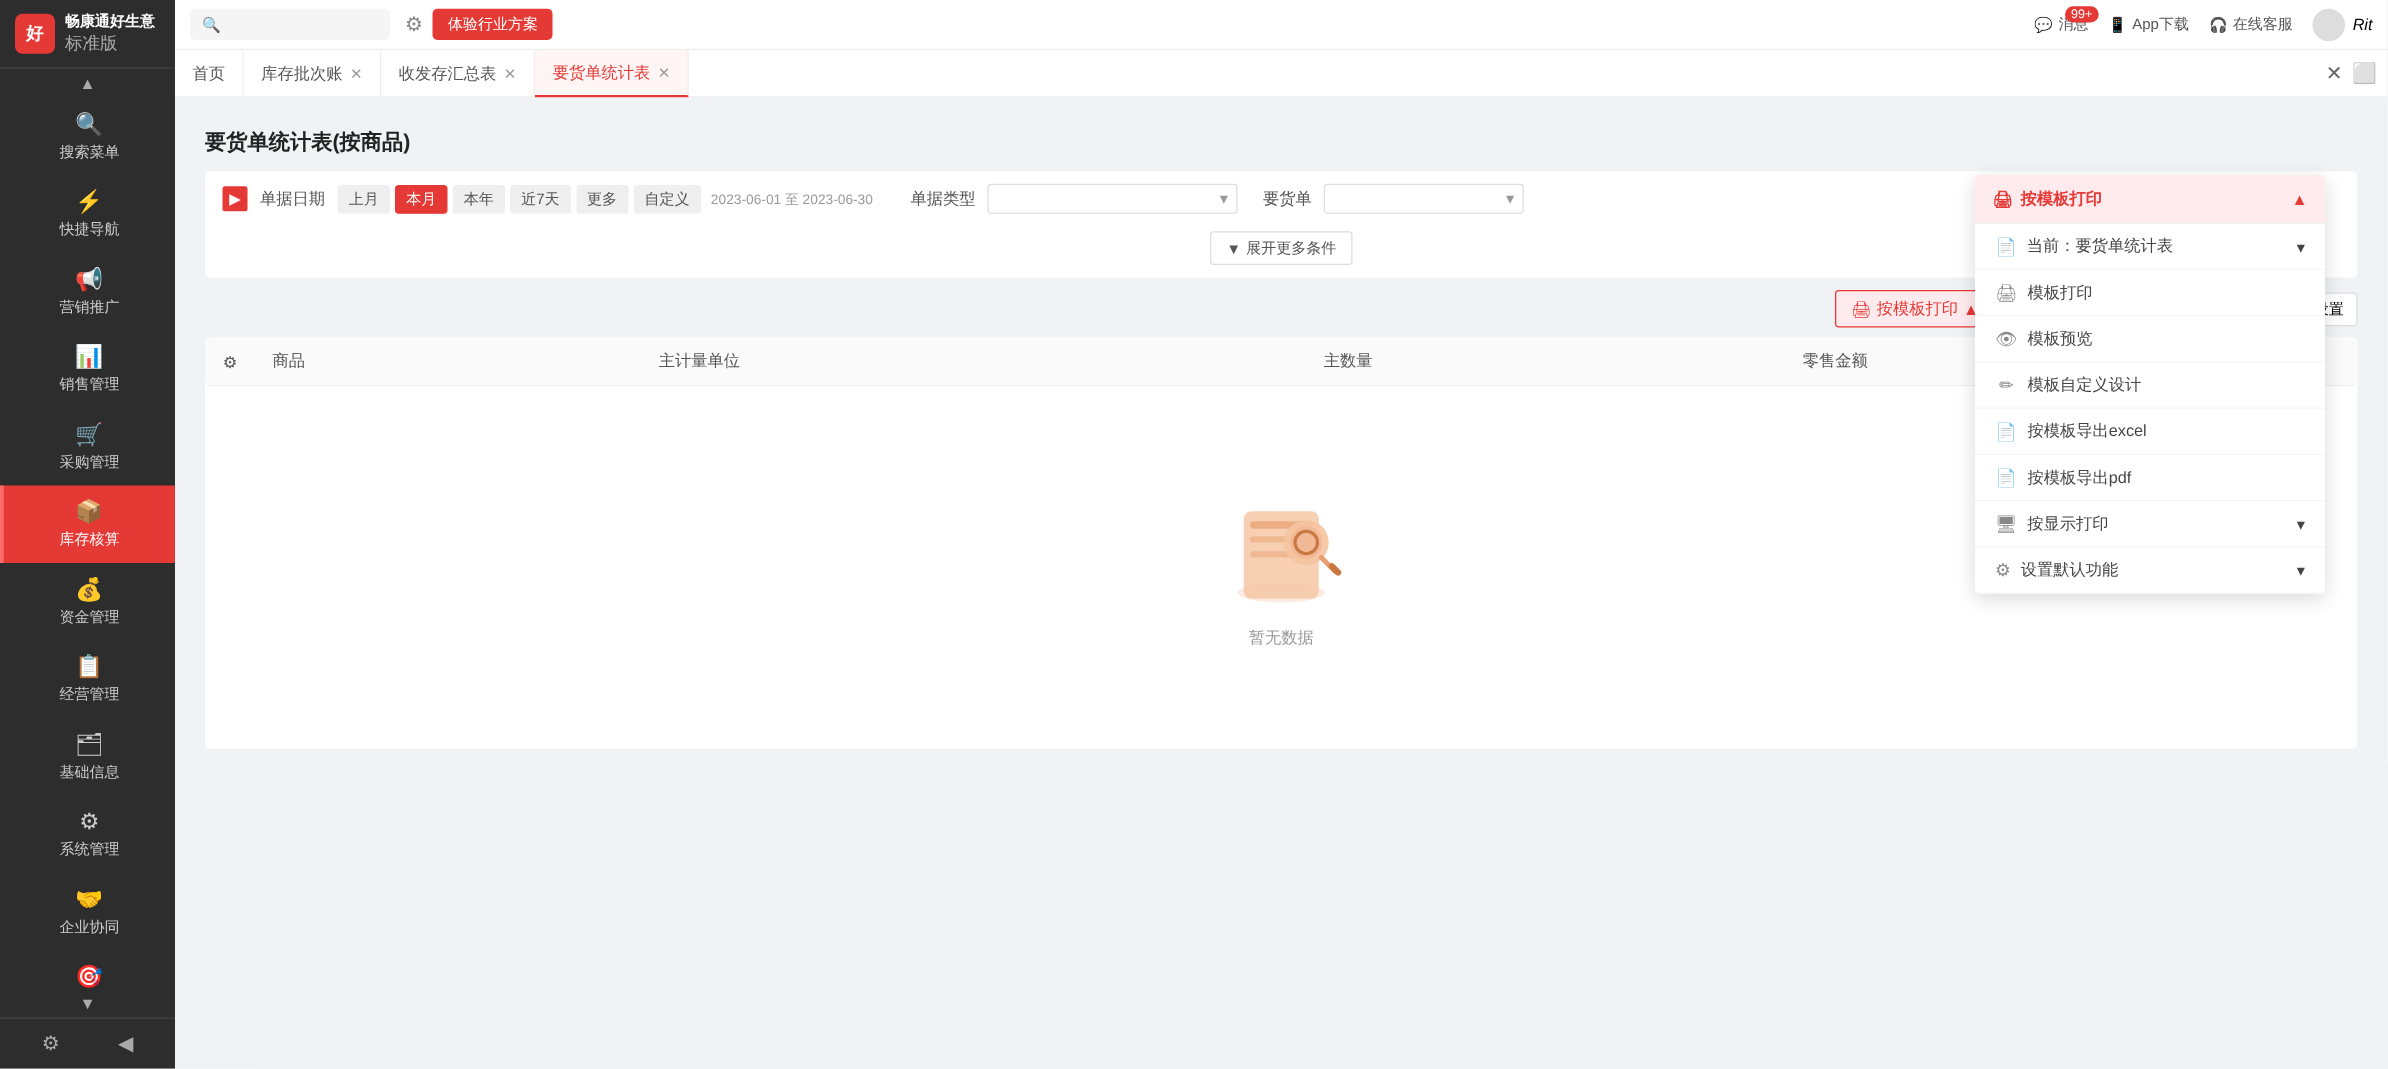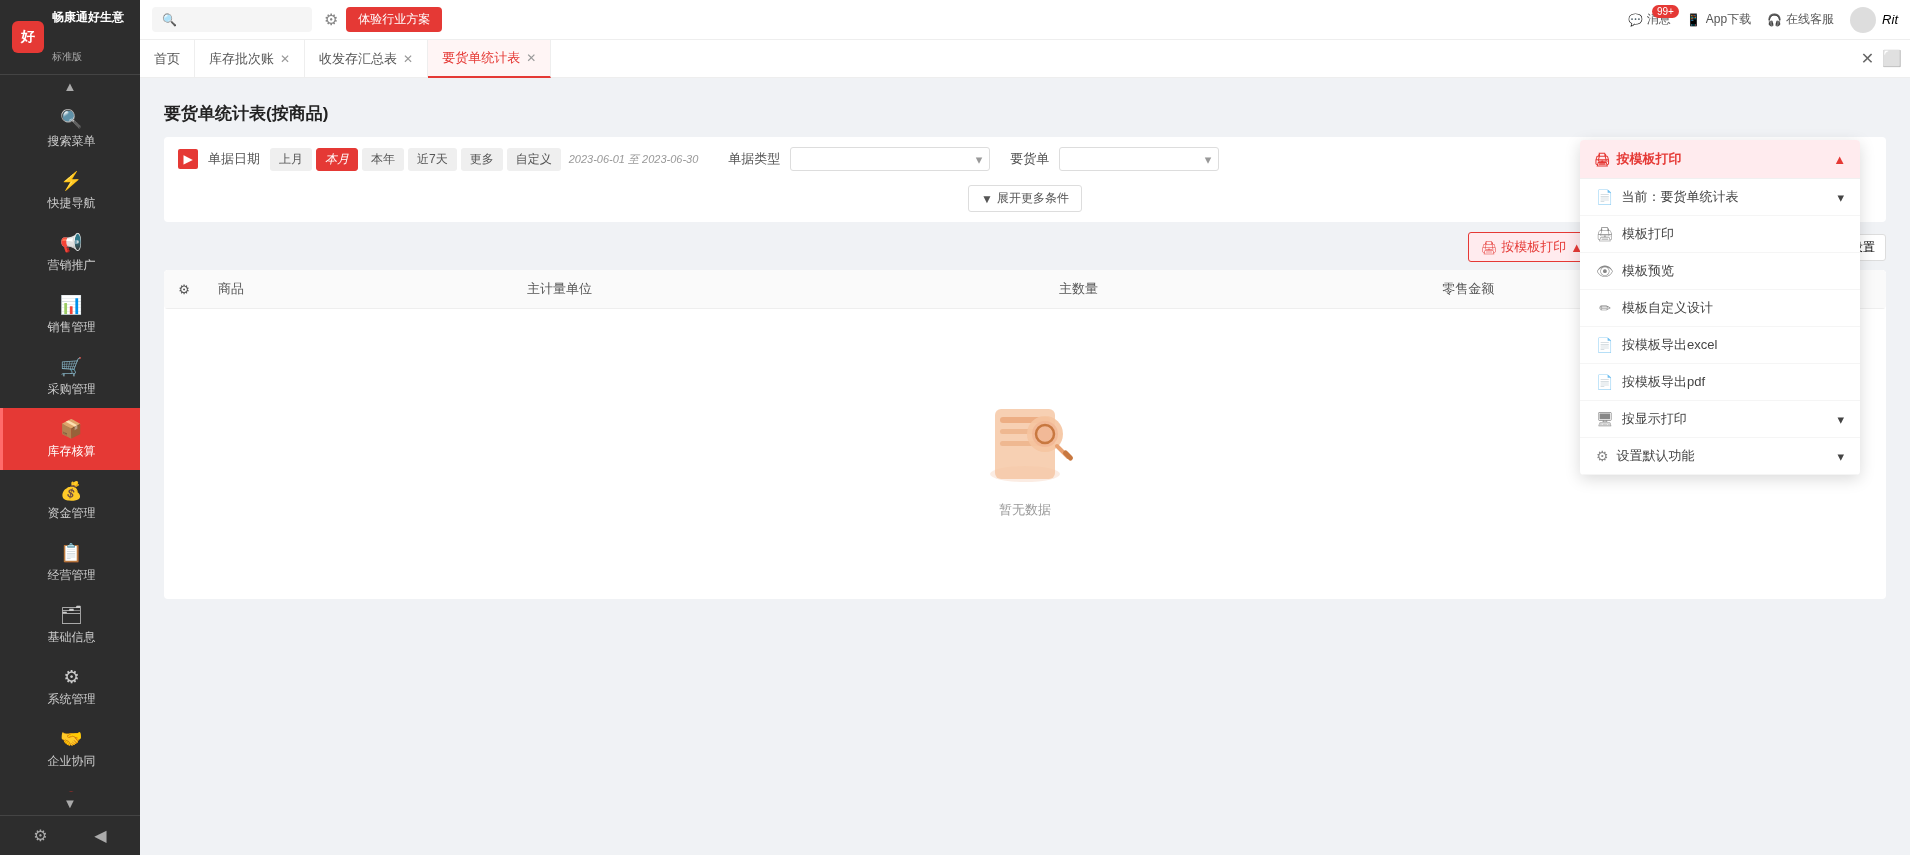--- a/index.html
+++ b/index.html
@@ -23,21 +23,21 @@
     }
     .sidebar-logo-icon {
       width: 32px; height: 32px;
       background: #e53935;
       border-radius: 6px;
       display: flex; align-items: center; justify-content: center;
       color: white; font-size: 14px; font-weight: bold;
       margin-right: 8px; flex-shrink: 0;
     }
     .sidebar-logo-text { font-size: 12px; color: #fff; line-height: 1.3; font-weight: bold; }
-    .sidebar-logo-sub { font-size: 10px; color: #aaa; margin-top: 24px; }
+    .sidebar-logo-sub { font-size: 14px; color: #aaa; }
     .sidebar-nav { flex: 1; overflow-y: auto; }
     .sidebar-item {
       display: flex; flex-direction: column; align-items: center;
       padding: 10px 4px; cursor: pointer; color: #ccc; font-size: 12px;
       border-left: 3px solid transparent;
     }
     .sidebar-item.active { background: #e53935; color: #fff; border-left-color: #ff6b6b; }
     .sidebar-item-icon { font-size: 18px; margin-bottom: 3px; }
     .sidebar-bottom {
       display: flex; align-items: center; justify-content: space-around;
@@ -113,22 +113,22 @@
     .expand-arrow {
       width: 20px; height: 20px; background: #e53935; border-radius: 2px;
       color: #fff; display: flex; align-items: center; justify-content: center;
       cursor: pointer; font-size: 12px;
     }
     .date-btns { display: flex; gap: 4px; align-items: center; }
     .date-btn {
       padding: 2px 8px; border-radius: 3px; cursor: pointer; font-size: 12px;
       border: 1px solid transparent; color: #555;
     }
-    .date-btn.active { background: #e53935; color: #fff; border-color: #e53935; font-style: italic; }
-    .date-range { font-size: 11px; color: #999; margin-left: 4px; font-style: italic; }
+    .date-btn.active { background: #e53935; color: #fff; border-color: #e53935; }
+    .date-range { font-size: 11px; color: #999; margin-left: 4px; }
     .filter-select {
       border: 1px solid #ddd; border-radius: 3px;
       padding: 4px 24px 4px 8px; font-size: 12px; color: #555;
       background: #fff; width: 200px; appearance: none; cursor: pointer;
       position: relative;
     }
     .select-wrapper { position: relative; display: inline-block; }
     .select-wrapper::after { content: '▾'; position: absolute; right: 8px; top: 50%; transform: translateY(-50%); color: #999; pointer-events: none; }
     .expand-more {
       display: flex; align-items: center; justify-content: center;

